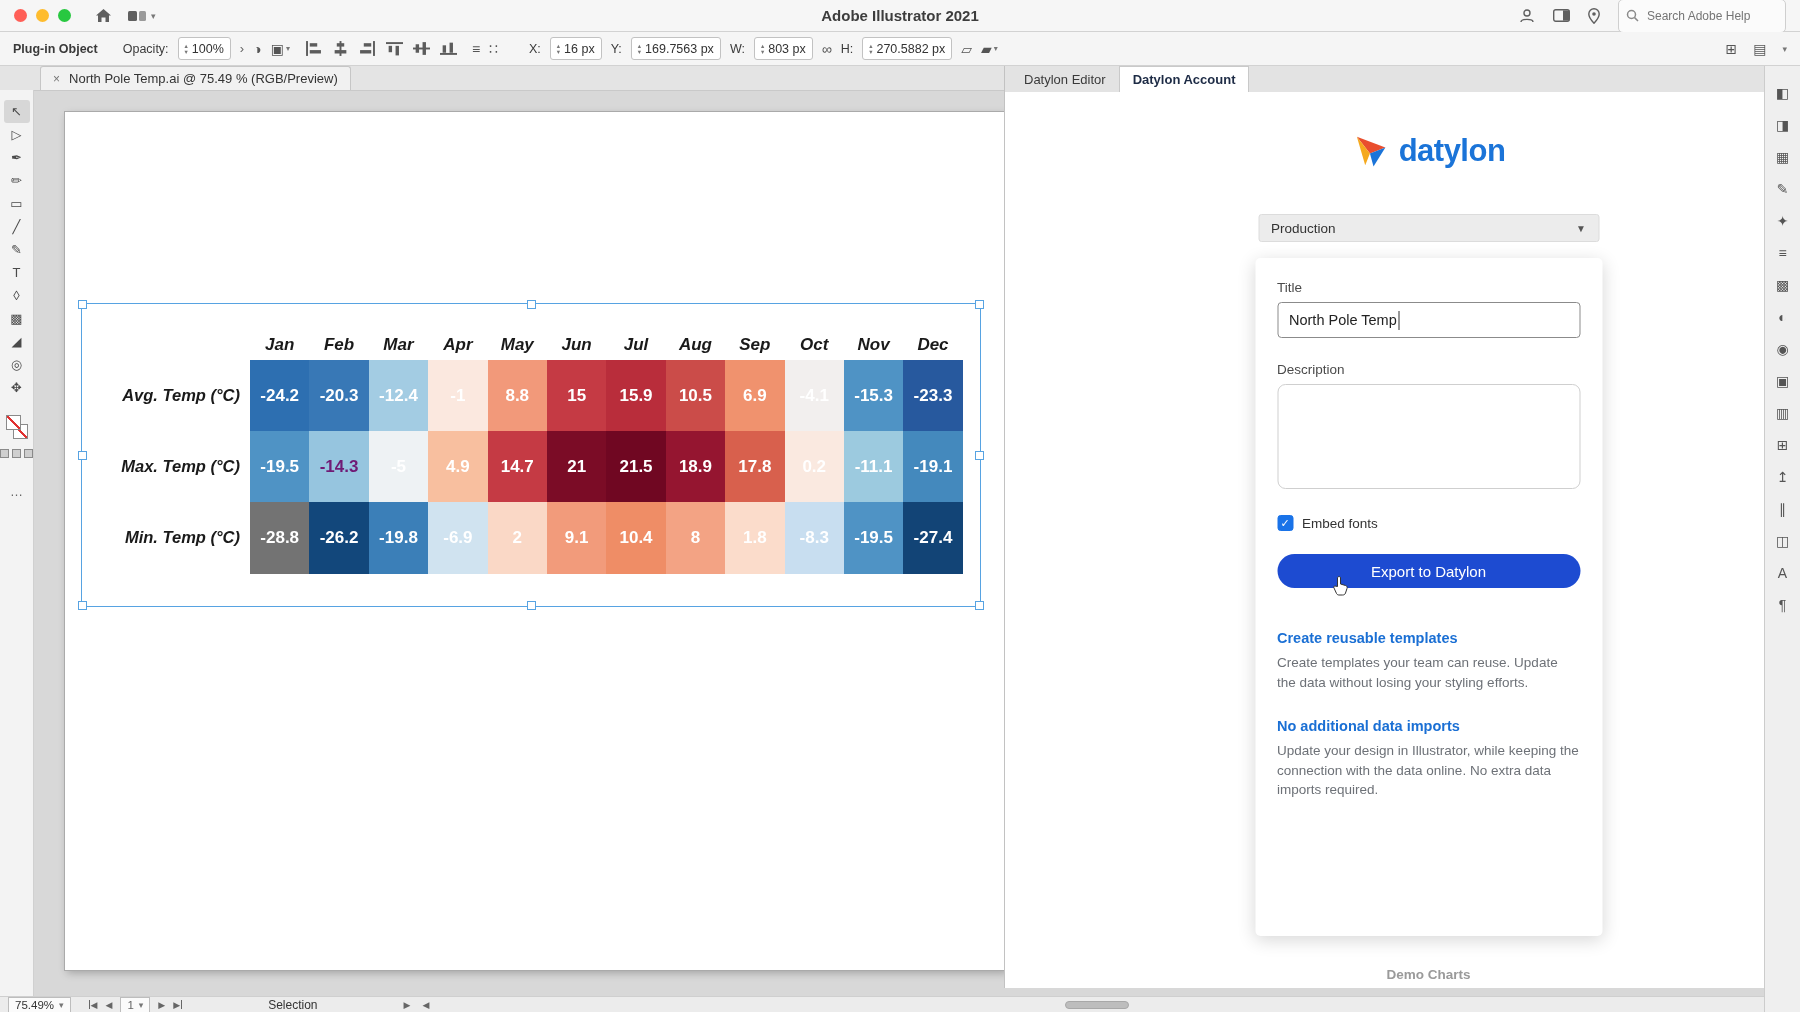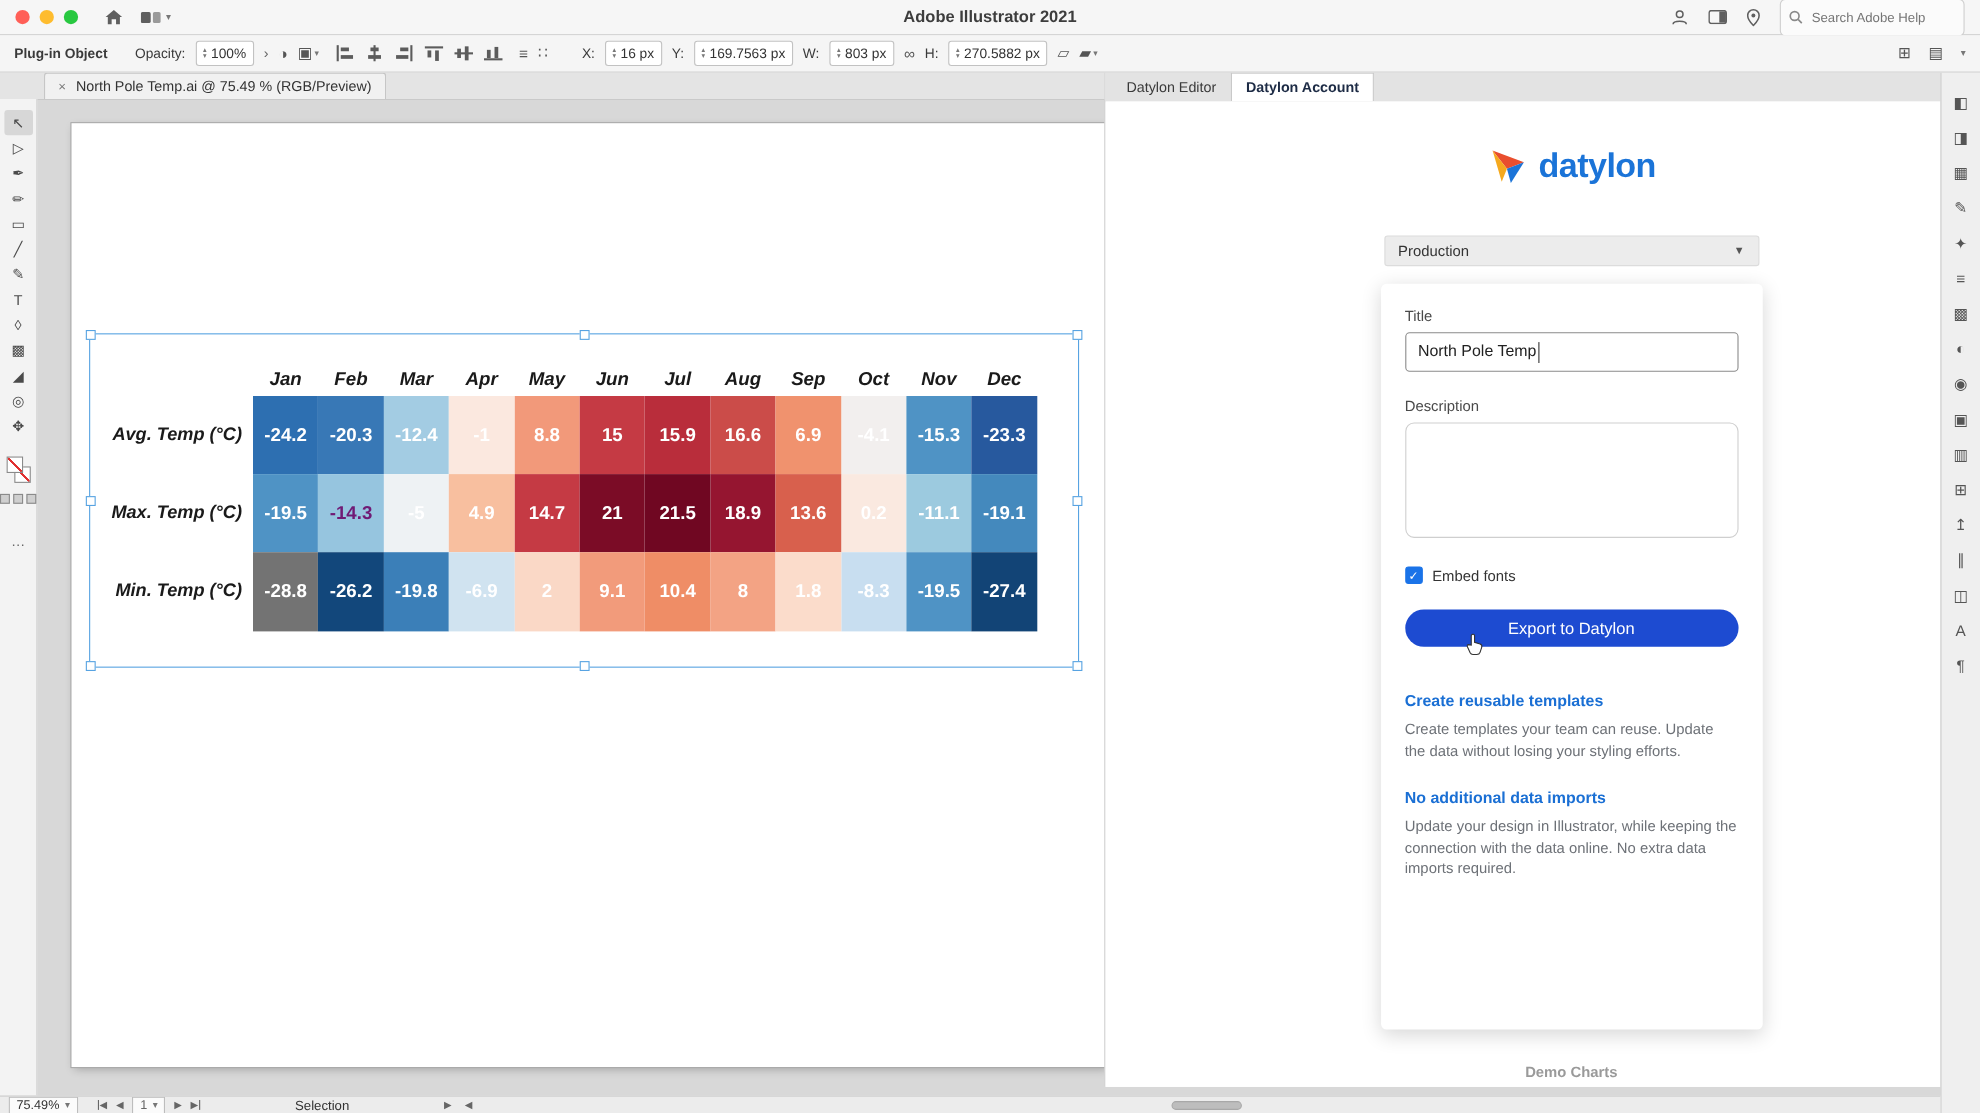--- a/index.html
+++ b/index.html
@@ -45,21 +45,21 @@
   .sw-fill{left:0;top:0;z-index:2;}
   .sw-stroke{right:0;bottom:0;z-index:1;}
   .mini-row{display:flex;gap:3px;margin-top:10px;}
   .mini{width:7px;height:7px;border:1px solid #8a8a8a;background:#cfcfcf;}
   .tool-ellipsis{margin-top:26px;color:#666;font-size:13px;}
 
   
   .canvas{position:absolute;left:34px;top:90px;right:36px;bottom:16px;background:#d8d8d8;overflow:hidden;z-index:1;}
   .artboard{position:absolute;left:31px;top:22px;width:941px;height:858px;background:#fff;box-shadow:0 0 0 1px #aaa, 2px 3px 8px rgba(0,0,0,0.25);}
 
-  .heatmap{position:absolute;left:196px;top:245px;z-index:2;}
+  .heatmap{position:absolute;left:216px;top:245px;z-index:2;}
   .hm-months{display:flex;margin-bottom:4px;height:21px;}
   .hm-month{width:59.4px;text-align:center;font-style:italic;font-weight:bold;font-size:17px;color:#1a1a1a;}
   .hm-row{display:flex;position:relative;}
   .hm-label{position:absolute;right:calc(100% + 10px);white-space:nowrap;line-height:71.2px;font-style:italic;font-weight:bold;font-size:16.5px;color:#1a1a1a;}
   .hm-cell{width:59.4px;height:71.2px;display:flex;align-items:center;justify-content:center;color:#fff;font-weight:bold;font-size:17px;}
 
   .sel-box{position:absolute;left:47px;top:213px;width:898px;height:302px;border:1px solid #57a3e2;z-index:3;}
   .h{position:absolute;width:7px;height:7px;background:#fff;border:1px solid #57a3e2;}
   .tl{left:-4px;top:-4px}.tm{left:calc(50% - 4px);top:-4px}.tr{right:-4px;top:-4px}
   .ml{left:-4px;top:calc(50% - 4px)}.mr{right:-4px;top:calc(50% - 4px)}
@@ -311,37 +311,37 @@
       <div>
           <div class="hm-row">
             <div class="hm-label">Avg. Temp (°C)</div>
             <div class="hm-cell" style="background: rgb(45, 111, 177); color: rgb(255, 255, 255);">-24.2</div>
             <div class="hm-cell" style="background: rgb(56, 120, 182); color: rgb(255, 255, 255);">-20.3</div>
             <div class="hm-cell" style="background: rgb(163, 204, 227); color: rgb(255, 255, 255);">-12.4</div>
             <div class="hm-cell" style="background: rgb(251, 232, 223); color: rgb(255, 255, 255);">-1</div>
             <div class="hm-cell" style="background: rgb(242, 153, 122); color: rgb(255, 255, 255);">8.8</div>
             <div class="hm-cell" style="background: rgb(197, 58, 68); color: rgb(255, 255, 255);">15</div>
             <div class="hm-cell" style="background: rgb(185, 45, 59); color: rgb(255, 255, 255);">15.9</div>
-            <div class="hm-cell" style="background: rgb(203, 76, 73); color: rgb(255, 255, 255);">16.6</div>
+            <div class="hm-cell" style="background: rgb(203, 76, 73); color: rgb(255, 255, 255);">10.5</div>
             <div class="hm-cell" style="background: rgb(240, 146, 110); color: rgb(255, 255, 255);">6.9</div>
             <div class="hm-cell" style="background: rgb(242, 239, 238); color: rgb(255, 255, 255);">-4.1</div>
             <div class="hm-cell" style="background: rgb(79, 147, 197); color: rgb(255, 255, 255);">-15.3</div>
             <div class="hm-cell" style="background: rgb(39, 89, 158); color: rgb(255, 255, 255);">-23.3</div>
           </div>
           <div class="hm-row">
             <div class="hm-label">Max. Temp (°C)</div>
             <div class="hm-cell" style="background: rgb(79, 147, 197); color: rgb(255, 255, 255);">-19.5</div>
             <div class="hm-cell" style="background: rgb(150, 197, 223); color: #701a75;">-14.3</div>
             <div class="hm-cell" style="background: rgb(238, 242, 244); color: rgb(255, 255, 255);">-5</div>
             <div class="hm-cell" style="background: rgb(248, 191, 159); color: rgb(255, 255, 255);">4.9</div>
             <div class="hm-cell" style="background: rgb(197, 58, 68); color: rgb(255, 255, 255);">14.7</div>
             <div class="hm-cell" style="background: rgb(123, 12, 38); color: rgb(255, 255, 255);">21</div>
             <div class="hm-cell" style="background: rgb(112, 7, 34); color: rgb(255, 255, 255);">21.5</div>
             <div class="hm-cell" style="background: rgb(149, 21, 48); color: rgb(255, 255, 255);">18.9</div>
-            <div class="hm-cell" style="background: rgb(216, 96, 77); color: rgb(255, 255, 255);">13.6</div>
+            <div class="hm-cell" style="background: rgb(216, 96, 77); color: rgb(255, 255, 255);">17.8</div>
             <div class="hm-cell" style="background: rgb(250, 233, 224); color: rgb(255, 255, 255);">0.2</div>
             <div class="hm-cell" style="background: rgb(156, 202, 223); color: rgb(255, 255, 255);">-11.1</div>
             <div class="hm-cell" style="background: rgb(68, 137, 189); color: rgb(255, 255, 255);">-19.1</div>
           </div>
           <div class="hm-row">
             <div class="hm-label">Min. Temp (°C)</div>
             <div class="hm-cell" style="background: #737373; color: rgb(255, 255, 255);">-28.8</div>
             <div class="hm-cell" style="background: rgb(18, 71, 123); color: rgb(255, 255, 255);">-26.2</div>
             <div class="hm-cell" style="background: rgb(59, 127, 184); color: rgb(255, 255, 255);">-19.8</div>
             <div class="hm-cell" style="background: rgb(208, 227, 240); color: rgb(255, 255, 255);">-6.9</div>

